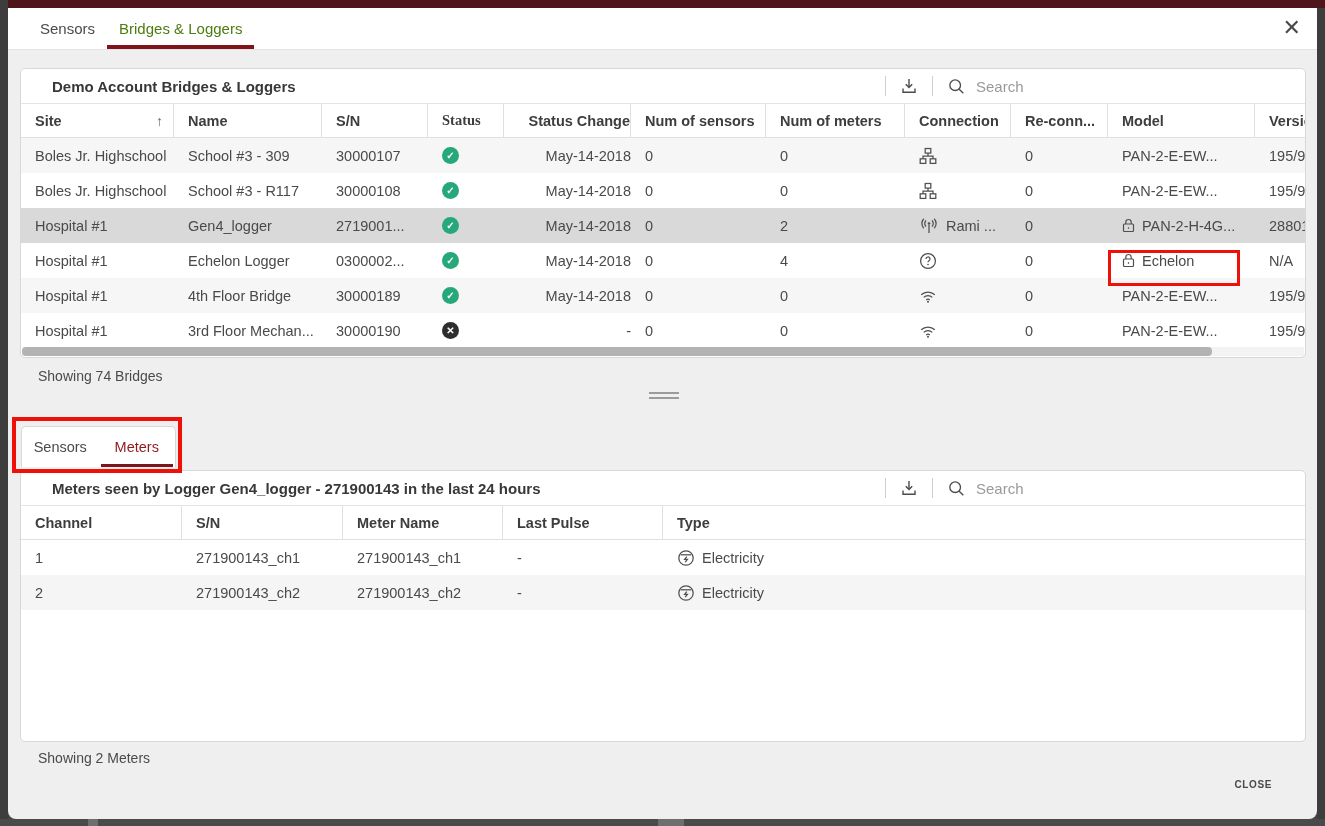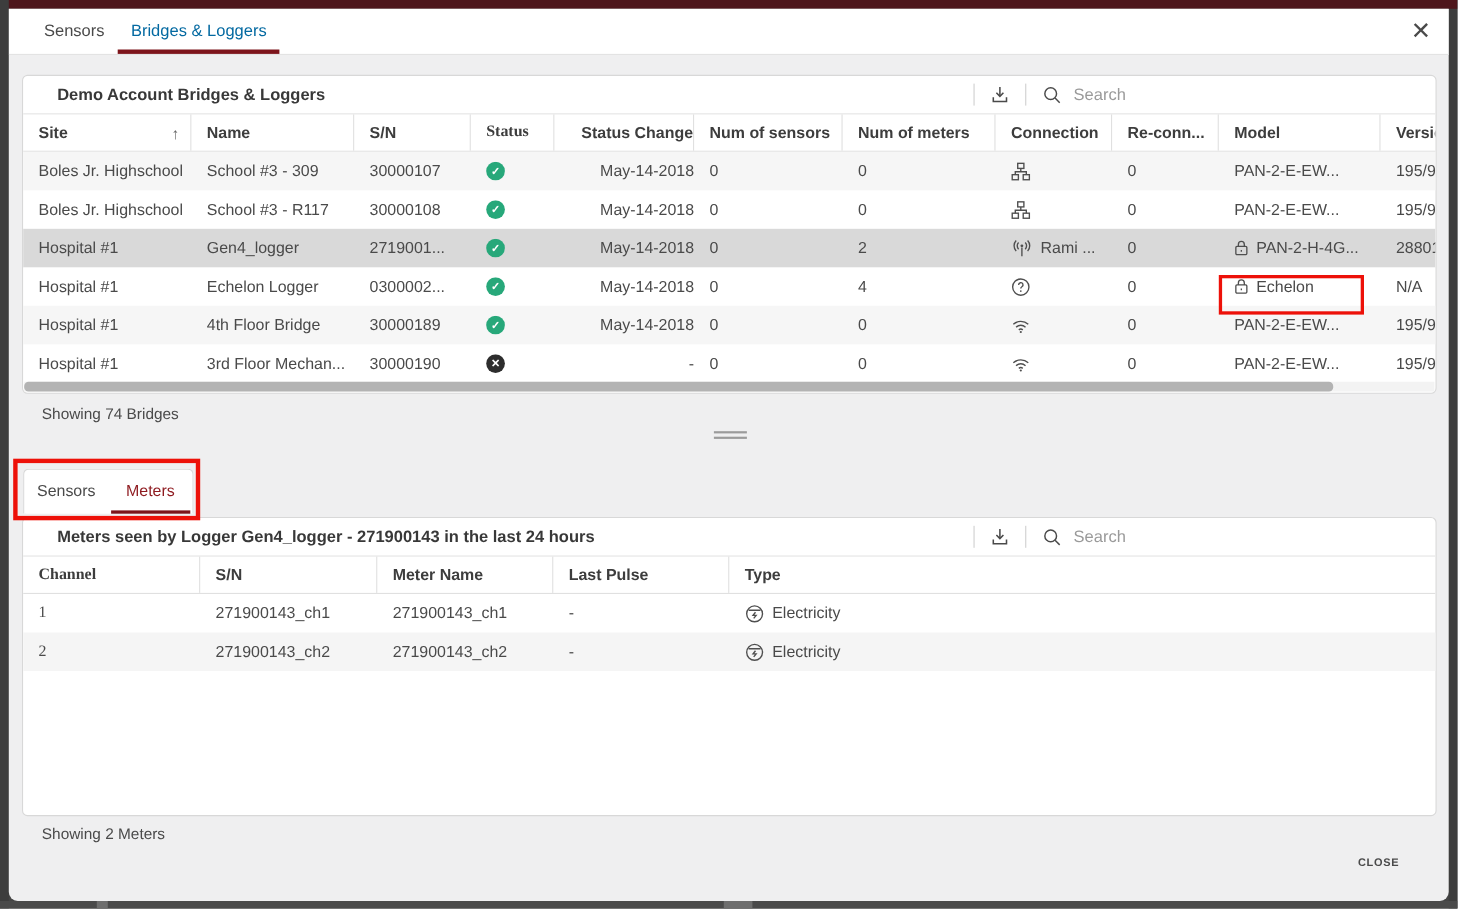--- a/index.html
+++ b/index.html
@@ -15,21 +15,21 @@
   .edge-seg1  { position:absolute; left:88px; bottom:0; width:10px; height:7px; background:#6e6e6e; }
   .edge-seg2  { position:absolute; left:658px; bottom:0; width:26px; height:7px; background:#6e6e6e; }
 
   .modal { position:absolute; left:8px; top:8px; width:1309px; height:811px;
     background:#efeff0; border-radius:0 0 8px 8px; overflow:hidden; }
 
   
   .tabbar { position:absolute; left:0; top:0; right:0; height:42px; background:#fff;
     border-bottom:1px solid #e3e3e3; display:flex; align-items:stretch; padding-left:20px; }
   .tab { position:relative; display:flex; align-items:center; padding:0 12px; font-size:15px; cursor:default; }
-  .tab.active { color:#0369a1; }
+  .tab.active { color:#4d7c0f; }
   .tab.active .tab-underline { position:absolute; left:0; right:0; bottom:0; height:4px; background:#7d151b; }
   .close-x { position:absolute; right:16px; top:6px; font-size:22px; color:#4a4a4a; line-height:28px; }
 
   
   .panel { position:absolute; background:#fff; border:1px solid #d8d8d8; border-radius:5px; overflow:hidden; }
   .panel-title-row { height:35px; display:flex; align-items:center; border-bottom:1px solid #e4e4e4; }
   .panel-title { flex:1; padding-left:31px; font-weight:bold; font-size:15px; color:#383838;
     white-space:nowrap; overflow:hidden; }
   .controls { display:flex; align-items:center; height:100%; }
   .vdiv { width:1px; height:20px; background:#cfcfcf; }
@@ -49,21 +49,21 @@
   .c { padding-left:14px; white-space:nowrap; overflow:hidden; flex:0 0 auto;
     display:flex; align-items:center; gap:7px; }
 
   
   .b0{width:153px;} .b1{width:148px;} .b2{width:106px;} .b3{width:76px;font-family:Liberation Serif, serif;} .b4{width:127px;justify-content:flex-end;}
   .b5{width:135px;} .b6{width:139px;} .b7{width:106px;} .b8{width:97px;} .b9{width:147px;}
   .b10{width:50px; flex:1 1 auto; padding-right:0;}
   .sort-arrow { margin-left:auto; margin-right:10px; color:#666; font-weight:normal; font-size:14px; }
 
   
-  .m0{width:161px;font-family:Liberation Serif, serif;} .m1{width:161px;} .m2{width:160px;} .m3{width:160px;} .m4{flex:1 1 auto;}
+  .m0{width:161px;} .m1{width:161px;} .m2{width:160px;} .m3{width:160px;} .m4{flex:1 1 auto;}
 
   
   .stat { width:17px; height:17px; border-radius:50%; color:#fff; font-size:10px; font-weight:bold;
     display:inline-flex; align-items:center; justify-content:center; }
   .stat.ok  { background:#27a87a; }
   .stat.off { background:#2d2d2d; }
 
   svg.ci, svg.mi { stroke:#4f4f4f; fill:none; stroke-width:1.25; }
   svg.li { stroke:#4f4f4f; fill:none; stroke-width:1.2; }
   svg.di, svg.si { stroke:#4a4a4a; fill:none; stroke-width:1.4; }

